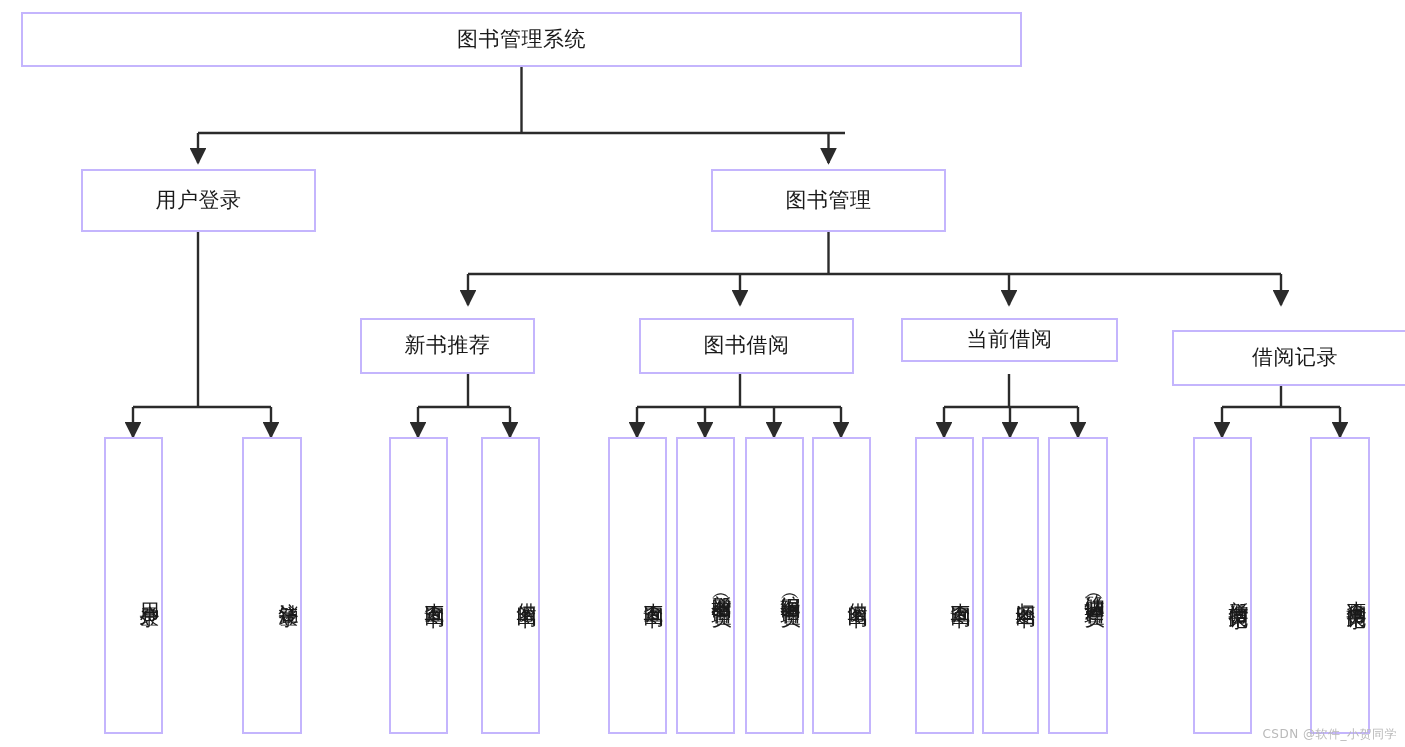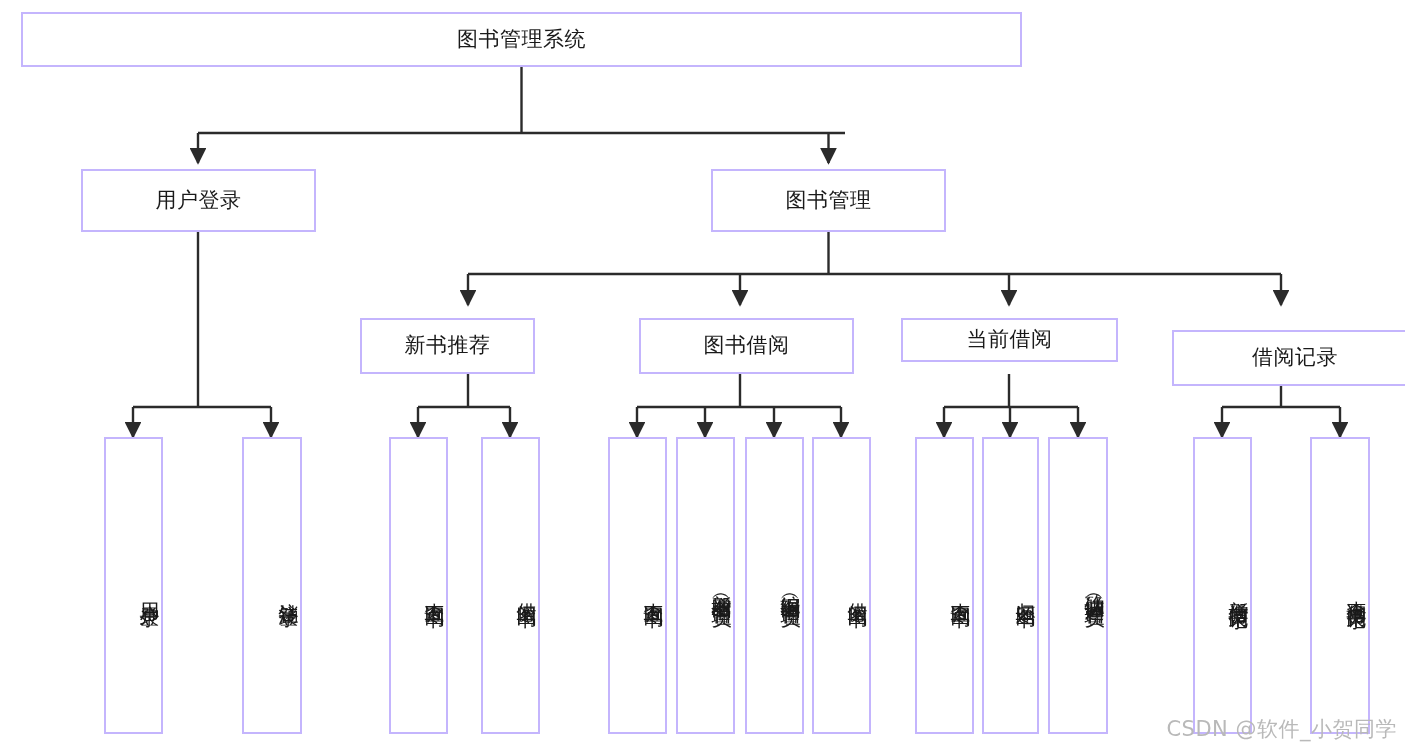--- a/index.html
+++ b/index.html
@@ -58,21 +58,21 @@
     padding-top: 4px;
   }
   .node .lbl {
     display: block;
     white-space: pre-line;
   }
   #watermark {
     position: absolute;
     right: 8px;
     bottom: 4px;
-    font-size: 21px;
+    font-size: 12px;
     color: #b9b9b9;
     letter-spacing: 0.5px;
     white-space: nowrap;
     font-family: "DejaVu Sans", "Liberation Sans", sans-serif;
   }
 </style>
 </head>
 <body>
 
 <div id="canvas">

